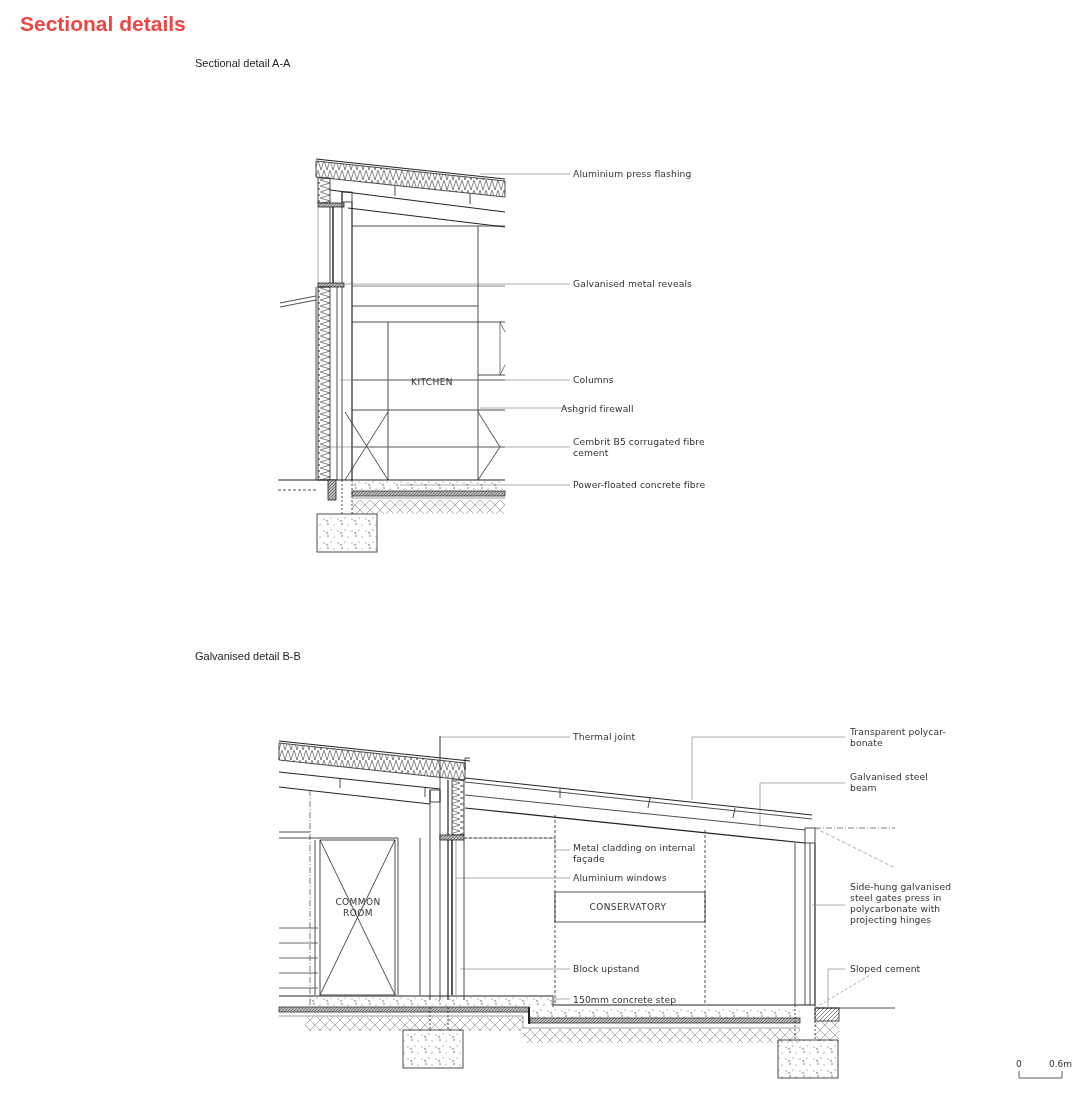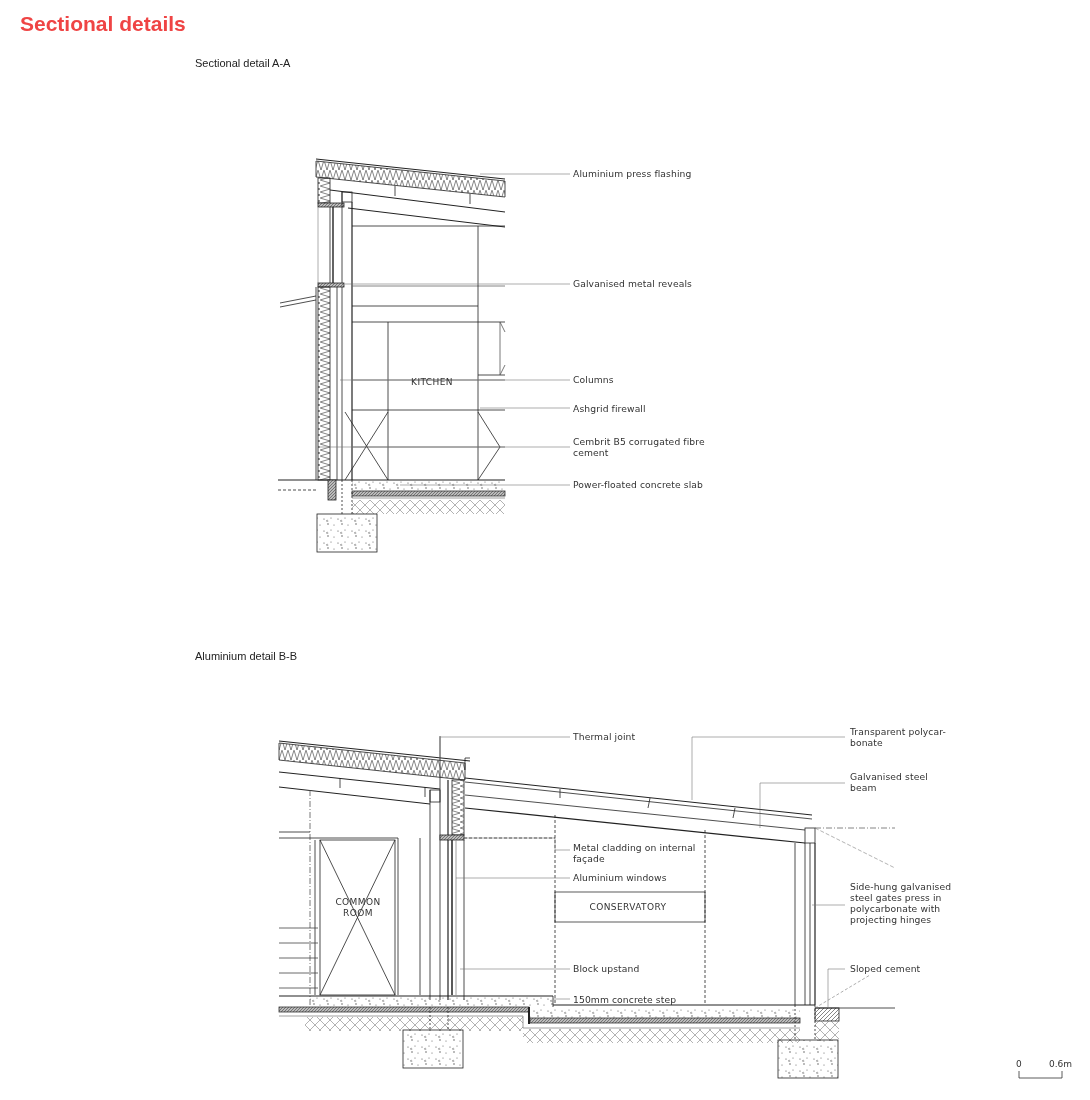--- a/index.html
+++ b/index.html
@@ -10,21 +10,21 @@
   .lbl { position: absolute; font-family: "DejaVu Sans", sans-serif; font-size: 9.2px; line-height: 11px; color: #333; white-space: pre-line; letter-spacing: 0.1px; }
   .room { position: absolute; font-family: "DejaVu Sans", sans-serif; font-size: 9px; color: #333; text-align: center; line-height: 11px; letter-spacing: 0.4px; }
   .scale-lbl { position: absolute; font-family: "DejaVu Sans", sans-serif; font-size: 9px; color: #333; }
 </style>
 </head>
 <body>
 
 <div class="page-title">Sectional details</div>
 
 <div class="section-title" style="top:57px;">Sectional detail A-A</div>
-<div class="section-title" style="top:650px;">Aluminium detail B-B</div>
+<div class="section-title" style="top:650px;">Galvanised detail B-B</div>
 
 <svg class="drawing" width="1090" height="1100" viewBox="0 0 1090 1100" xmlns="http://www.w3.org/2000/svg">
   <defs>
     <pattern id="insul" width="6" height="10" patternUnits="userSpaceOnUse">
       <path d="M0,0 L3,10 L6,0" fill="none" stroke="#333" stroke-width="0.6"></path>
     </pattern>
     <pattern id="insulV" width="10" height="6" patternUnits="userSpaceOnUse">
       <path d="M0,0 L10,3 L0,6" fill="none" stroke="#333" stroke-width="0.6"></path>
     </pattern>
     <pattern id="cross" width="10" height="10" patternUnits="userSpaceOnUse">
@@ -221,24 +221,24 @@
 </svg>
 
 <div class="room" style="left:402px; top:347px; width:60px;margin-top:30px;">KITCHEN</div>
 <div class="room" style="left:325px; top:897px; width:66px; white-space:pre-line;">COMMON
 ROOM</div>
 <div class="room" style="left:555px; top:902px; width:146px;">CONSERVATORY</div>
 
 <div class="lbl" style="left:573px; top:168px;text-align:right;">Aluminium press flashing</div>
 <div class="lbl" style="left:573px; top:278px;">Galvanised metal reveals</div>
 <div class="lbl" style="left:573px; top:374px;">Columns</div>
-<div class="lbl" style="left:573px; top:403px;">Ashgrid firewall</div>
+<div class="lbl" style="left:561px; top:403px;">Ashgrid firewall</div>
 <div class="lbl" style="left:573px; top:436px;">Cembrit B5 corrugated fibre
 cement</div>
-<div class="lbl" style="left:573px; top:479px;">Power-floated concrete slab</div>
+<div class="lbl" style="left:573px; top:479px;">Power-floated concrete fibre</div>
 
 <div class="lbl" style="left:573px; top:731px;">Thermal joint</div>
 <div class="lbl" style="left:850px; top:726px;">Transparent polycar-
 bonate</div>
 <div class="lbl" style="left:850px; top:771px;">Galvanised steel
 beam</div>
 <div class="lbl" style="left:573px; top:842px;">Metal cladding on internal
 façade</div>
 <div class="lbl" style="left:573px; top:872px;">Aluminium windows</div>
 <div class="lbl" style="left:850px; top:881px;">Side-hung galvanised

